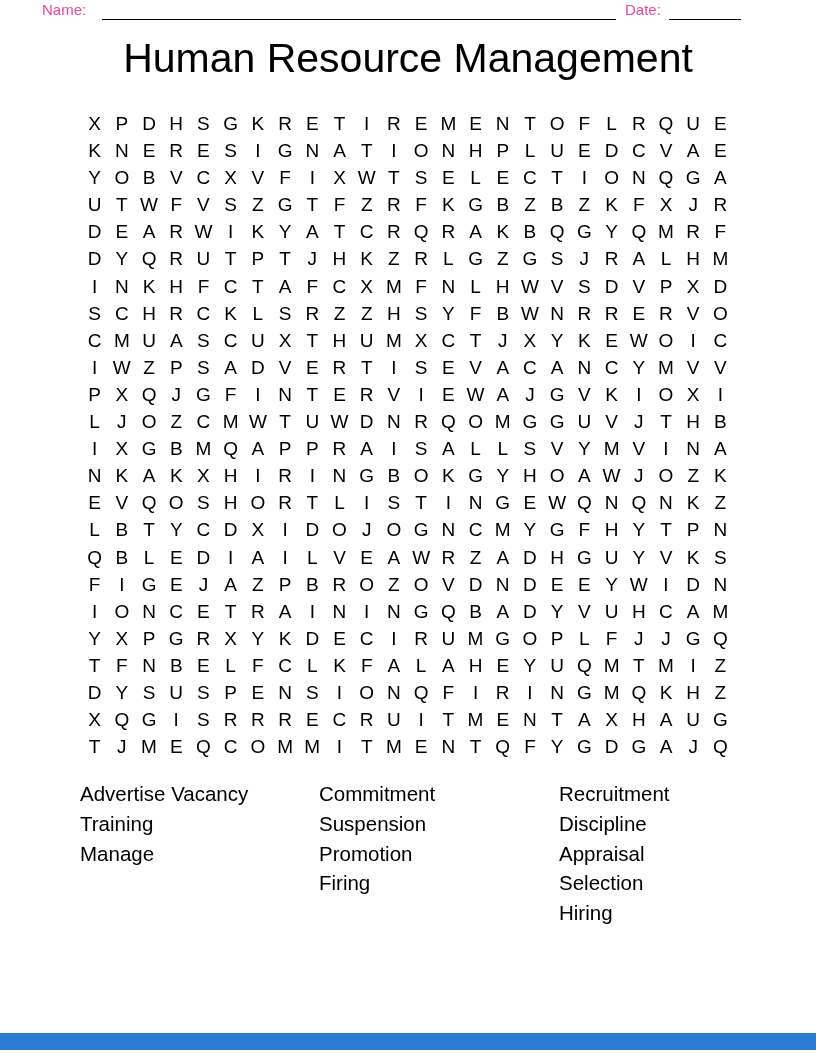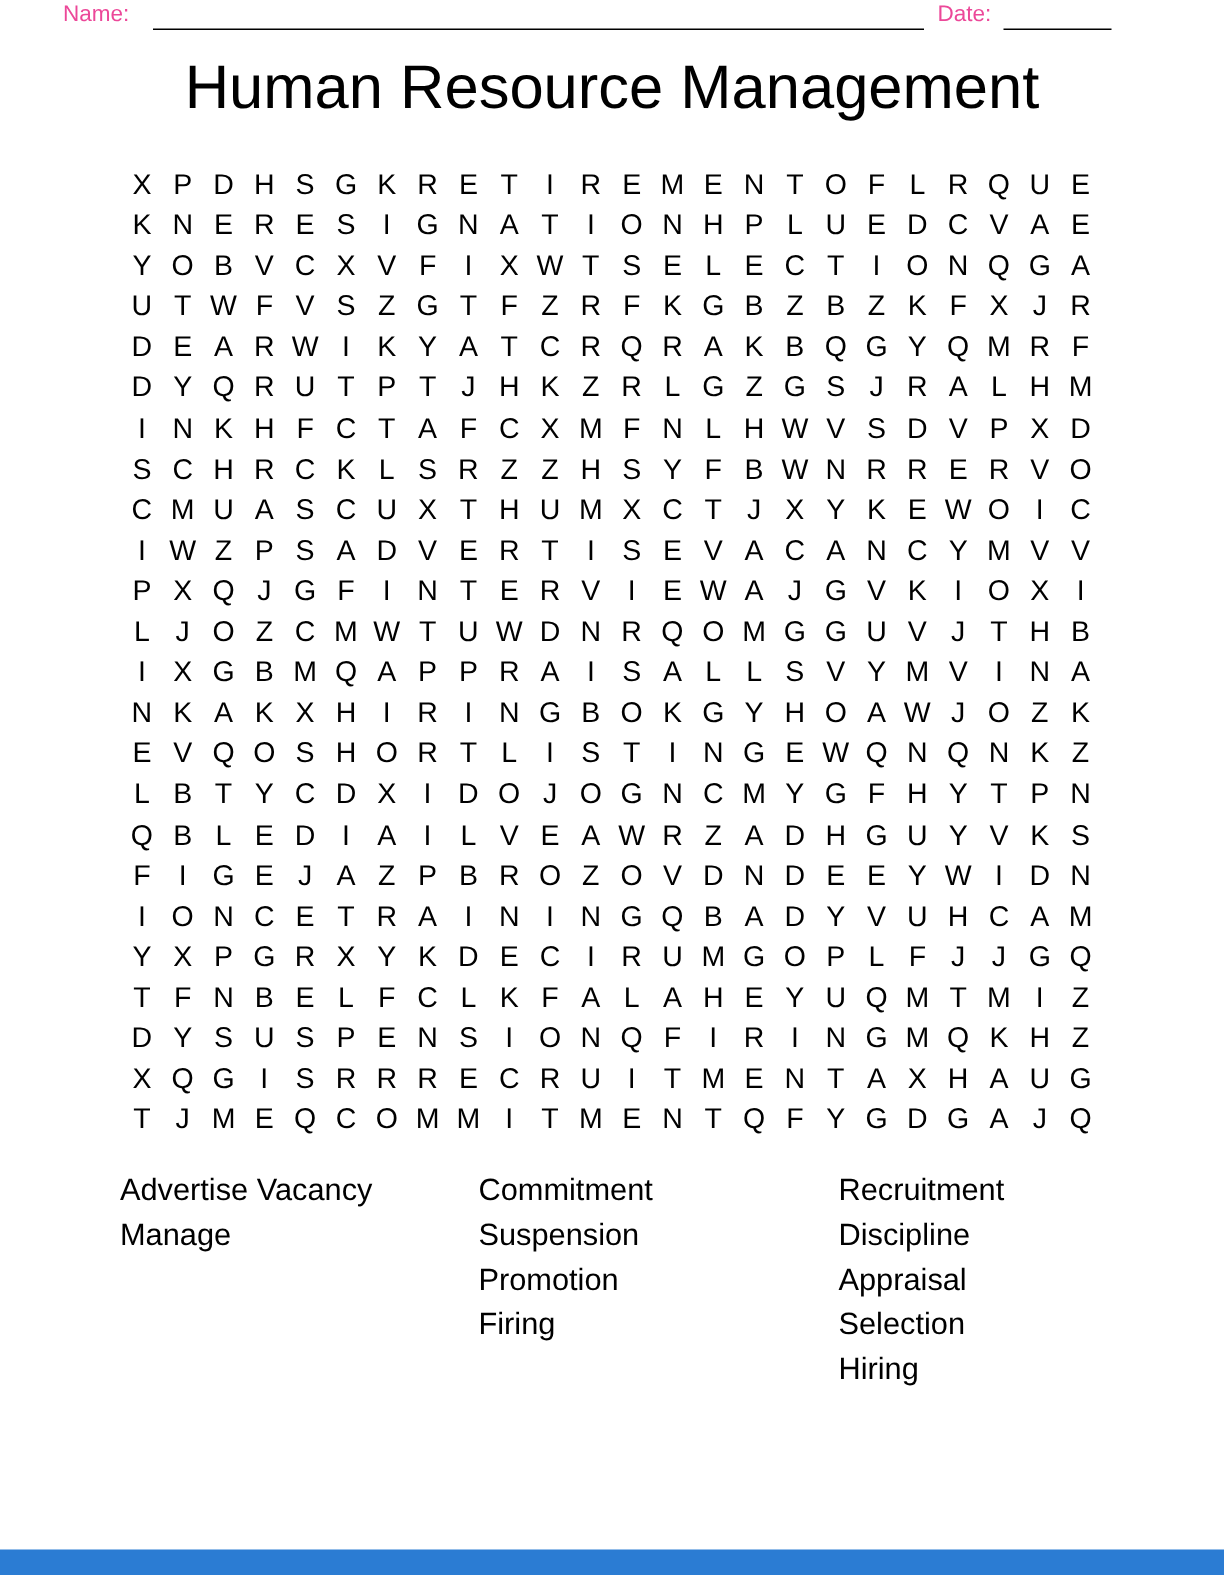--- a/index.html
+++ b/index.html
@@ -681,20 +681,21 @@
       <span class="cell">D</span>
       <span class="cell">G</span>
       <span class="cell">A</span>
       <span class="cell">J</span>
       <span class="cell">Q</span>
     </div>
 
   <div class="words" id="words">
       <div class="word-col col-0">
         <div class="word">Advertise Vacancy</div>
+        <div class="word">Training</div>
         <div class="word">Manage</div>
       </div>
       <div class="word-col col-1">
         <div class="word">Commitment</div>
         <div class="word">Suspension</div>
         <div class="word">Promotion</div>
         <div class="word">Firing</div>
       </div>
       <div class="word-col col-2">
         <div class="word">Recruitment</div>

